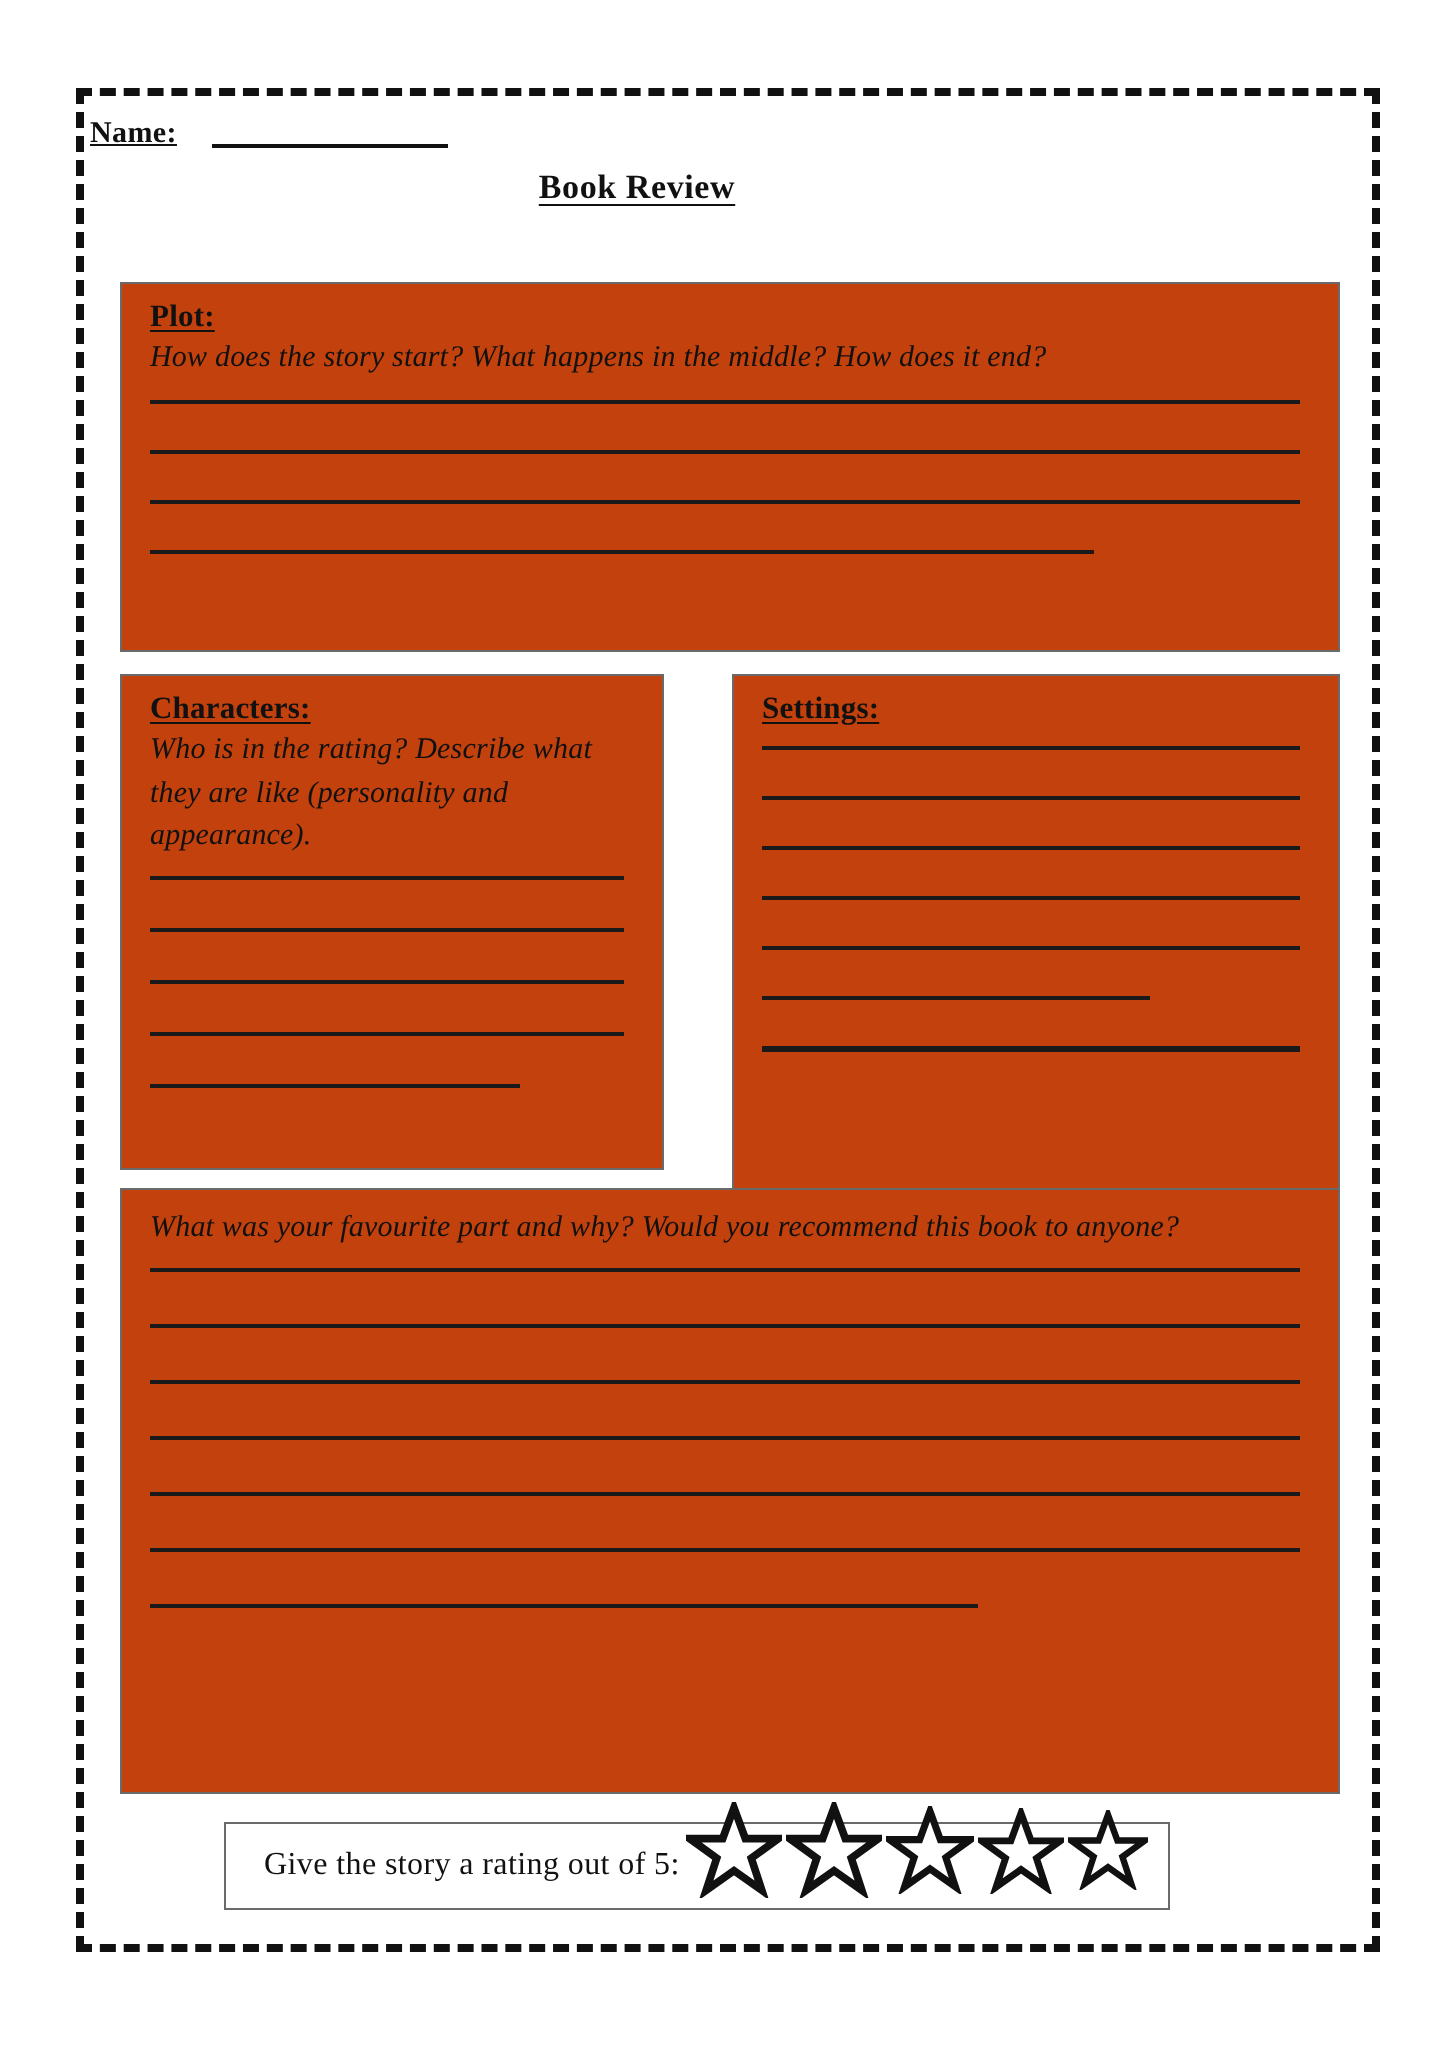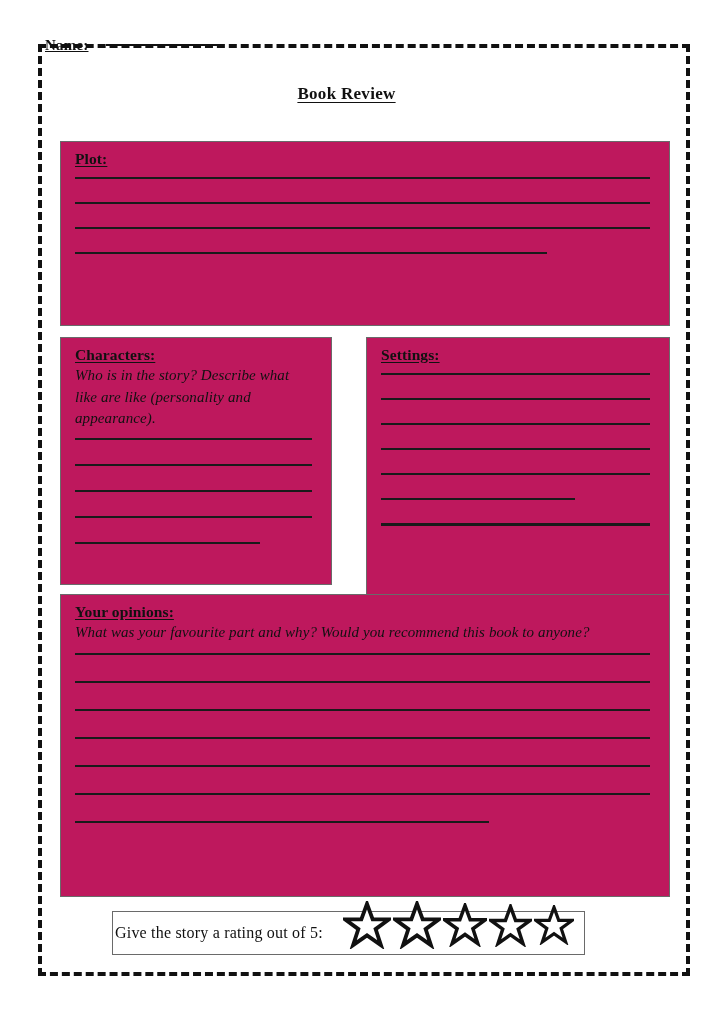--- a/index.html
+++ b/index.html
@@ -24,23 +24,23 @@
     width: 652px;
     height: 932px;
     border: 4px dashed #111111;
     box-sizing: border-box;
   }
 
   
   #name-row {
     position: absolute;
     left: 45px;
-    top: 38px;
+    top: 60px;
     display: flex;
-    align-items: center;
+    align-items: flex-end;
     gap: 16px;
   }
   #name-label {
     font-size: 15px;
     font-weight: bold;
     text-decoration: underline;
     letter-spacing: 0.2px;
     line-height: 1;
   }
   #name-blank {
@@ -54,32 +54,31 @@
   
   #page-title {
     position: absolute;
     left: 0;
     top: 84px;
     width: 637px;
     text-align: center;
     font-size: 17px;
     font-weight: bold;
     letter-spacing: 0.3px;
-    padding-left: 28px;
   }
   #page-title span {
     text-decoration: underline;
     text-underline-offset: 3px;
   }
 
   
   .section-box {
     position: absolute;
     border: 1.4px solid #6a6a6a;
-    background: #be185d;
+    background: #c2410c;
     box-sizing: border-box;
     padding: 8px 19px 6px 14px;
   }
   .section-heading {
     font-size: 15.5px;
     font-weight: bold;
     text-decoration: underline;
     text-underline-offset: 2px;
     line-height: 1.18;
     letter-spacing: 0.1px;
@@ -121,21 +120,21 @@
     position: absolute;
     left: 112px;
     top: 911px;
     width: 473px;
     height: 44px;
     border: 1.4px solid #6a6a6a;
     background: #ffffff;
     box-sizing: border-box;
     display: flex;
     align-items: center;
-    padding-left: 2px;
+    padding-left: 19px;
   }
   #rating-label {
     font-size: 16px;
     letter-spacing: 0.2px;
     white-space: nowrap;
     position: relative;
     z-index: 1;
   }
   #rating-stars {
     position: absolute;
@@ -156,31 +155,32 @@
 
 <div id="name-row">
   <span id="name-label">Name:</span>
   <span id="name-blank"></span>
 </div>
 
 <div id="page-title"><span>Book Review</span></div>
 
 <div class="section-box" id="plot-box">
   <div class="section-heading">Plot:</div>
+  <div class="section-prompt">How does the story start? What happens in the middle? How does it end?</div>
   <div class="lines">
     <div class="rule"></div>
     <div class="rule"></div>
     <div class="rule"></div>
     <div class="rule short-wide last"></div>
   </div>
 </div>
 
 <div class="section-box" id="characters-box">
   <div class="section-heading">Characters:</div>
-  <div class="section-prompt">Who is in the story? Describe what like are like (personality and appearance).</div>
+  <div class="section-prompt">Who is in the rating? Describe what they are like (personality and appearance).</div>
   <div class="lines">
     <div class="rule"></div>
     <div class="rule"></div>
     <div class="rule"></div>
     <div class="rule"></div>
     <div class="rule short last"></div>
   </div>
 </div>
 
 <div class="section-box" id="settings-box">
@@ -190,21 +190,20 @@
     <div class="rule"></div>
     <div class="rule"></div>
     <div class="rule"></div>
     <div class="rule"></div>
     <div class="rule short-mid"></div>
     <div class="rule thick last"></div>
   </div>
 </div>
 
 <div class="section-box" id="opinions-box">
-  <div class="section-heading">Your opinions:</div>
   <div class="section-prompt">What was your favourite part and why? Would you recommend this book to anyone?</div>
   <div class="lines">
     <div class="rule"></div>
     <div class="rule"></div>
     <div class="rule"></div>
     <div class="rule"></div>
     <div class="rule"></div>
     <div class="rule"></div>
     <div class="rule short-mid last"></div>
   </div>

